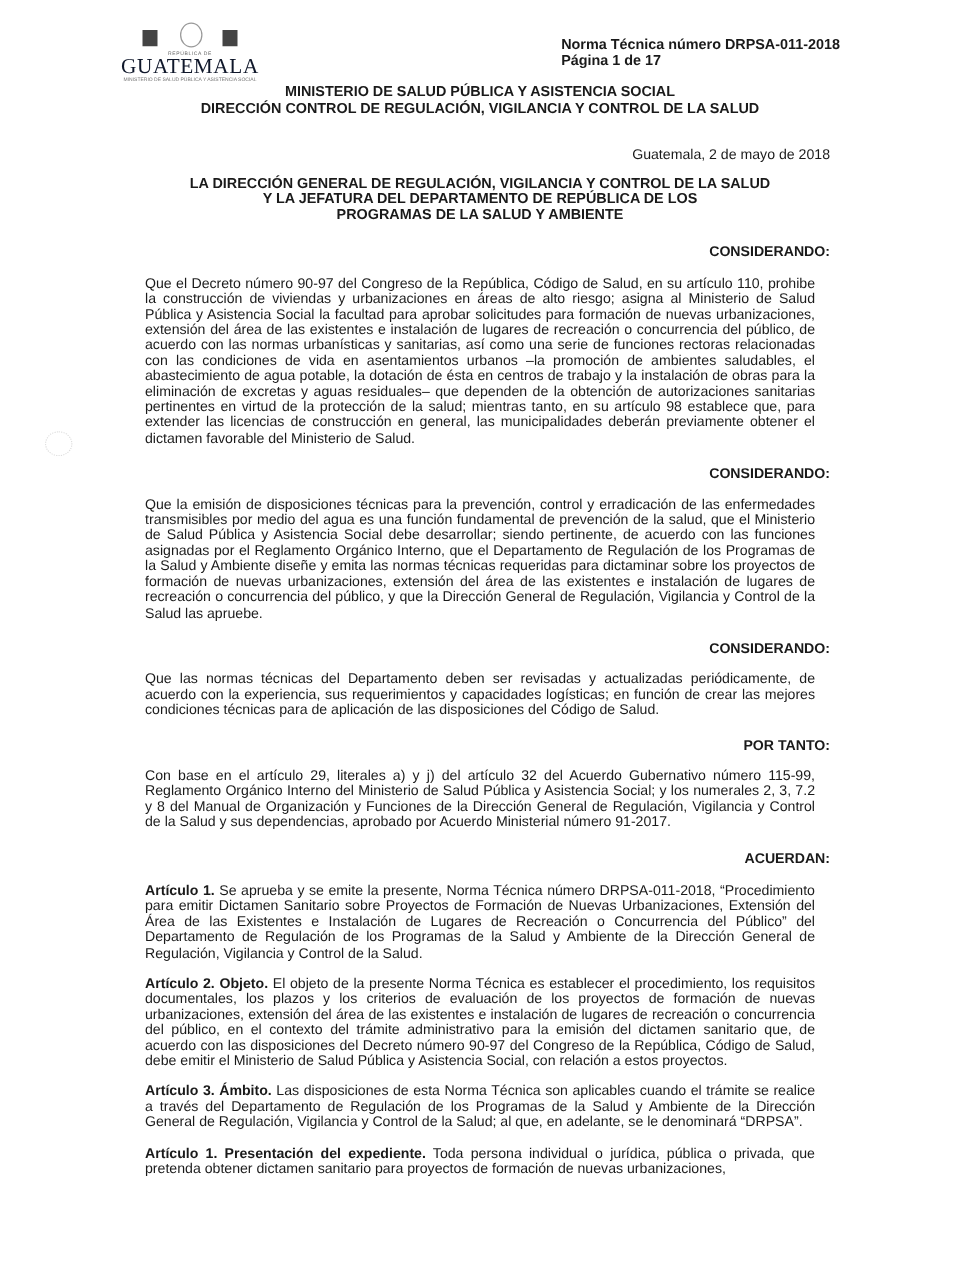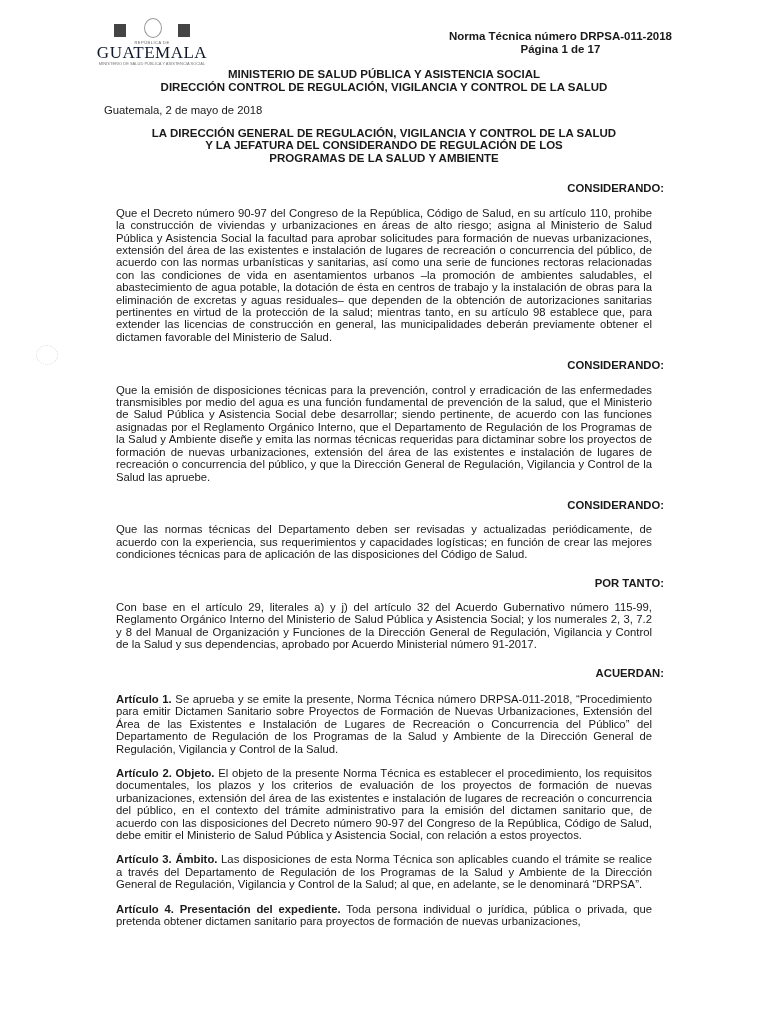--- a/index.html
+++ b/index.html
@@ -9,25 +9,25 @@
   }
   .page { position:absolute; left:0; top:0; width:768px; height:1024px; }
   .logo { position:absolute; left:96px; top:18px; width:112px; height:56px; text-align:center; }
   .logo .crest { position:relative; height:22px; }
   .logo .flag { position:absolute; top:6px; width:12px; height:13px; background:#444; }
   .logo .flag.l { left:18px; } .logo .flag.r { right:18px; }
   .logo .seal { position:absolute; left:48px; top:0; width:16px; height:18px; border:1px solid #999; border-radius:50%; }
   .logo .small1 { font-size:4px; color:#666; letter-spacing:0.5px; height:5px; line-height:5px; }
   .logo .name { font-family:"Liberation Serif", serif; font-size:17px; letter-spacing:0.5px; color:#0f172a; line-height:16px; }
   .logo .small2 { font-size:4px; color:#777; line-height:5px; }
-  .header-right { position:absolute; right:96px; top:30px; text-align:center; font-weight:bold; font-size:11.5px; line-height:13px;margin-left:18px; }
+  .header-right { position:absolute; right:96px; top:30px; text-align:left; font-weight:bold; font-size:11.5px; line-height:13px;margin-left:18px; }
   .content { position:absolute; left:104px; top:68px; width:560px; font-size:11.3px; line-height:12.4px; }
   .bold { font-weight:bold; }
   .ministry { font-weight:bold; text-align:center; font-size:11.5px; line-height:12.6px; }
-  .date { text-align:left; margin-top:11px; font-size:11.3px; }
+  .date { text-align:right; margin-top:25px; font-size:11.3px; }
   .direction { margin-top:10px; font-weight:bold; text-align:center; font-size:11.5px; line-height:12.6px; }
   .section-title { text-align:right; font-weight:bold; margin-top:16px; }
   p { margin:12px; text-align:justify; }
   .art { margin-top:12px; }
   .scan-mark { position:absolute; left:36px; top:345px; width:20px; height:18px; border-radius:50%; border:1px dotted #ddd; }
 </style>
 </head>
 <body>
 
 <div class="page">
@@ -53,21 +53,21 @@
   <div class="content">
     <div class="ministry">
       <div>MINISTERIO DE SALUD PÚBLICA Y ASISTENCIA SOCIAL</div>
       <div>DIRECCIÓN CONTROL DE REGULACIÓN, VIGILANCIA Y CONTROL DE LA SALUD</div>
     </div>
 
     <div class="date">Guatemala, 2 de mayo de 2018</div>
 
     <div class="direction">
       <div>LA DIRECCIÓN GENERAL DE REGULACIÓN, VIGILANCIA Y CONTROL DE LA SALUD</div>
-      <div>Y LA JEFATURA DEL CONSIDERANDO DE REGULACIÓN DE LOS</div>
+      <div>Y LA JEFATURA DEL DEPARTAMENTO DE REPÚBLICA DE LOS</div>
       <div>PROGRAMAS DE LA SALUD Y AMBIENTE</div>
     </div>
 
     <div class="section-title" style="margin-top:18px">CONSIDERANDO:</div>
     <p>Que el Decreto número 90-97 del Congreso de la República, Código de Salud, en su artículo 110, prohibe la construcción de viviendas y urbanizaciones en áreas de alto riesgo; asigna al Ministerio de Salud Pública y Asistencia Social la facultad para aprobar solicitudes para formación de nuevas urbanizaciones, extensión del área de las existentes e instalación de lugares de recreación o concurrencia del público, de acuerdo con las normas urbanísticas y sanitarias, así como una serie de funciones rectoras relacionadas con las condiciones de vida en asentamientos urbanos –la promoción de ambientes saludables, el abastecimiento de agua potable, la dotación de ésta en centros de trabajo y la instalación de obras para la eliminación de excretas y aguas residuales– que dependen de la obtención de autorizaciones sanitarias pertinentes en virtud de la protección de la salud; mientras tanto, en su artículo 98 establece que, para extender las licencias de construcción en general, las municipalidades deberán previamente obtener el dictamen favorable del Ministerio de Salud.</p>
 
     <div class="section-title">CONSIDERANDO:</div>
     <p>Que la emisión de disposiciones técnicas para la prevención, control y erradicación de las enfermedades transmisibles por medio del agua es una función fundamental de prevención de la salud, que el Ministerio de Salud Pública y Asistencia Social debe desarrollar; siendo pertinente, de acuerdo con las funciones asignadas por el Reglamento Orgánico Interno, que el Departamento de Regulación de los Programas de la Salud y Ambiente diseñe y emita las normas técnicas requeridas para dictaminar sobre los proyectos de formación de nuevas urbanizaciones, extensión del área de las existentes e instalación de lugares de recreación o concurrencia del público, y que la Dirección General de Regulación, Vigilancia y Control de la Salud las apruebe.</p>
 
     <div class="section-title">CONSIDERANDO:</div>
@@ -77,15 +77,15 @@
     <p>Con base en el artículo 29, literales a) y j) del artículo 32 del Acuerdo Gubernativo número 115-99, Reglamento Orgánico Interno del Ministerio de Salud Pública y Asistencia Social; y los numerales 2, 3, 7.2 y 8 del Manual de Organización y Funciones de la Dirección General de Regulación, Vigilancia y Control de la Salud y sus dependencias, aprobado por Acuerdo Ministerial número 91-2017.</p>
 
     <div class="section-title">ACUERDAN:</div>
 
     <p class="art" style="margin-top:14px"><span class="bold">Artículo 1.</span><span>  Se aprueba y se emite la presente, Norma Técnica número DRPSA-011-2018, “Procedimiento para emitir Dictamen Sanitario sobre Proyectos de Formación de Nuevas Urbanizaciones, Extensión del Área de las Existentes e Instalación de Lugares de Recreación o Concurrencia del Público” del Departamento de Regulación de los Programas de la Salud y Ambiente de la Dirección General de Regulación, Vigilancia y Control de la Salud.</span></p>
 
     <p class="art"><span class="bold">Artículo 2. Objeto.</span><span> El objeto de la presente Norma Técnica es establecer el procedimiento, los requisitos documentales, los plazos y los criterios de evaluación de los proyectos de formación de nuevas urbanizaciones, extensión del área de las existentes e instalación de lugares de recreación o concurrencia del público, en el contexto del trámite administrativo para la emisión del dictamen sanitario que, de acuerdo con las disposiciones del Decreto número 90-97 del Congreso de la República, Código de Salud, debe emitir el Ministerio de Salud Pública y Asistencia Social, con relación a estos proyectos.</span></p>
 
     <p class="art"><span class="bold">Artículo 3.  Ámbito.</span><span>  Las disposiciones de esta Norma Técnica son aplicables cuando el trámite se realice a través del Departamento de Regulación de los Programas de la Salud y Ambiente de la Dirección General de Regulación, Vigilancia y Control de la Salud; al que, en adelante, se le denominará “DRPSA”.</span></p>
 
-    <p class="art"><span class="bold">Artículo 4.  Presentación del expediente.</span><span> Toda persona individual o jurídica, pública o privada, que pretenda obtener dictamen sanitario para proyectos de formación de nuevas urbanizaciones,</span></p>
+    <p class="art"><span class="bold">Artículo 1.  Presentación del expediente.</span><span> Toda persona individual o jurídica, pública o privada, que pretenda obtener dictamen sanitario para proyectos de formación de nuevas urbanizaciones,</span></p>
   </div>
 </div>
 
 </body></html>

